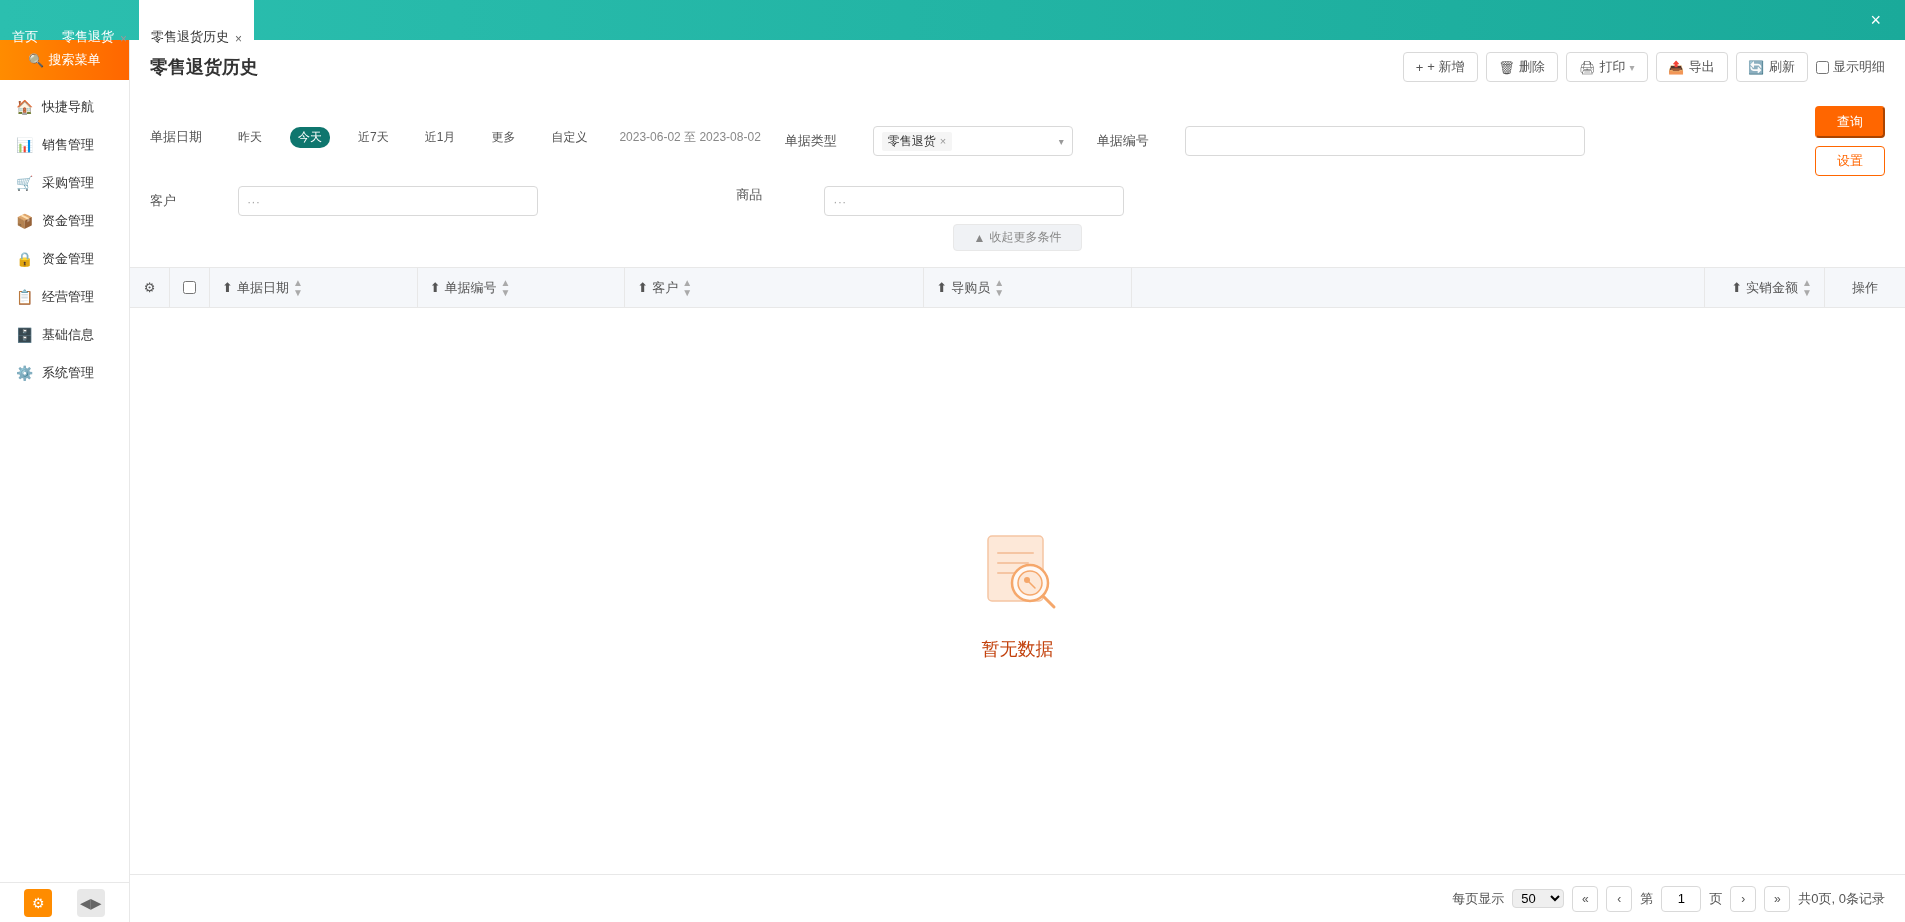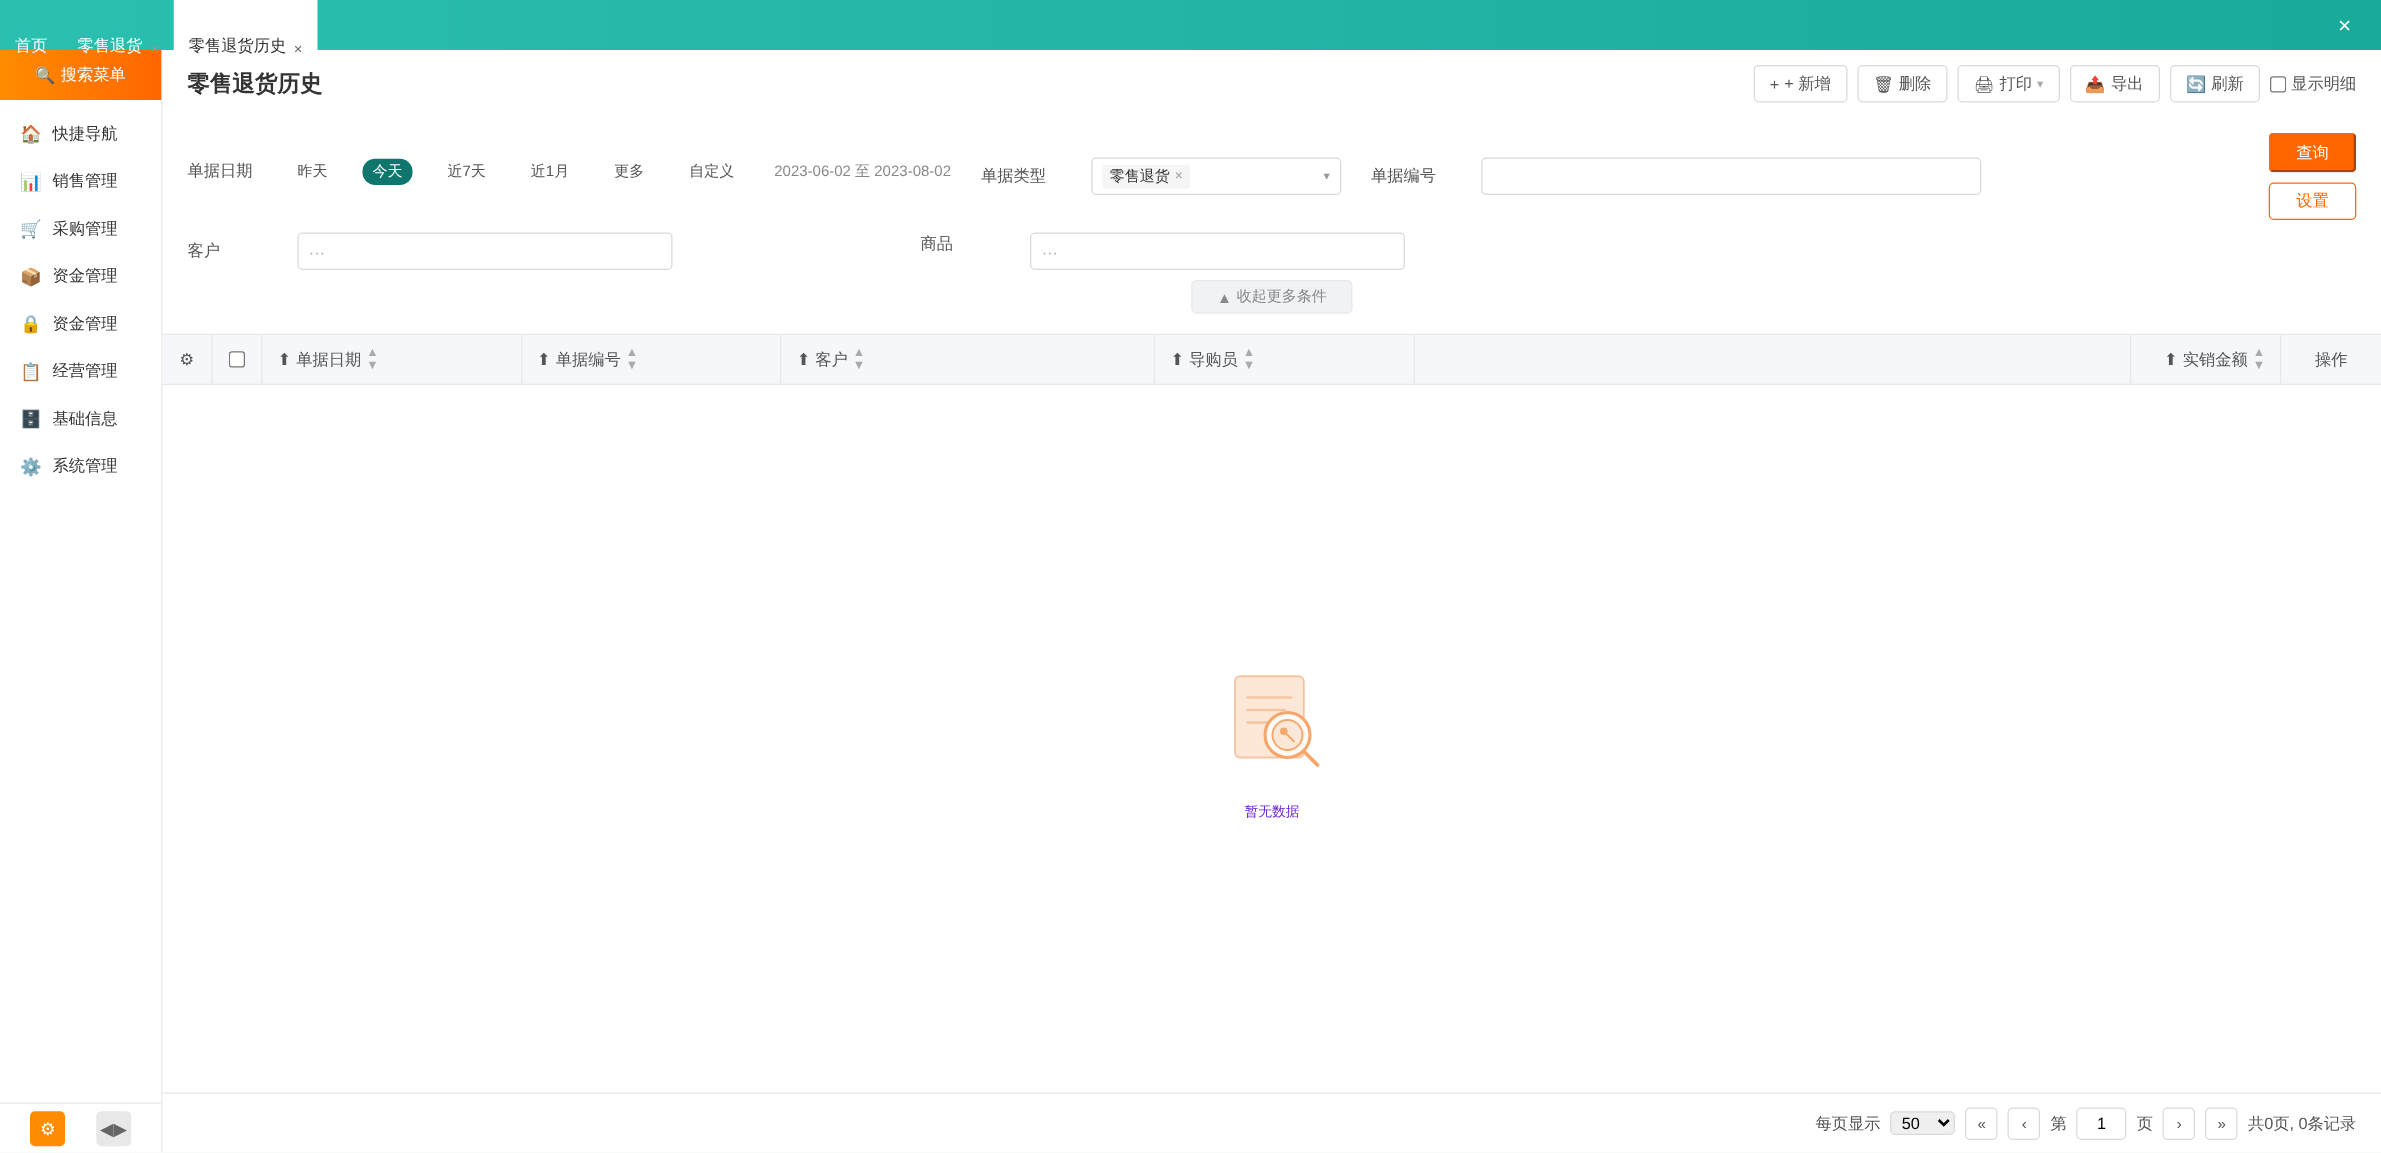--- a/index.html
+++ b/index.html
@@ -349,22 +349,22 @@
       align-items: center;
       justify-content: center;
       padding: 40px;
     }
     .empty-illustration {
       width: 100px;
       height: 100px;
       margin-bottom: 16px;
     }
     .empty-text {
-      font-size: 11px;
-      color: #6d28d9;
+      font-size: 18px;
+      color: #c2410c;
     }
 
     
     .pagination-bar {
       height: 48px;
       background: #fff;
       border-top: 1px solid #e8e8e8;
       display: flex;
       align-items: center;
       justify-content: flex-end;

